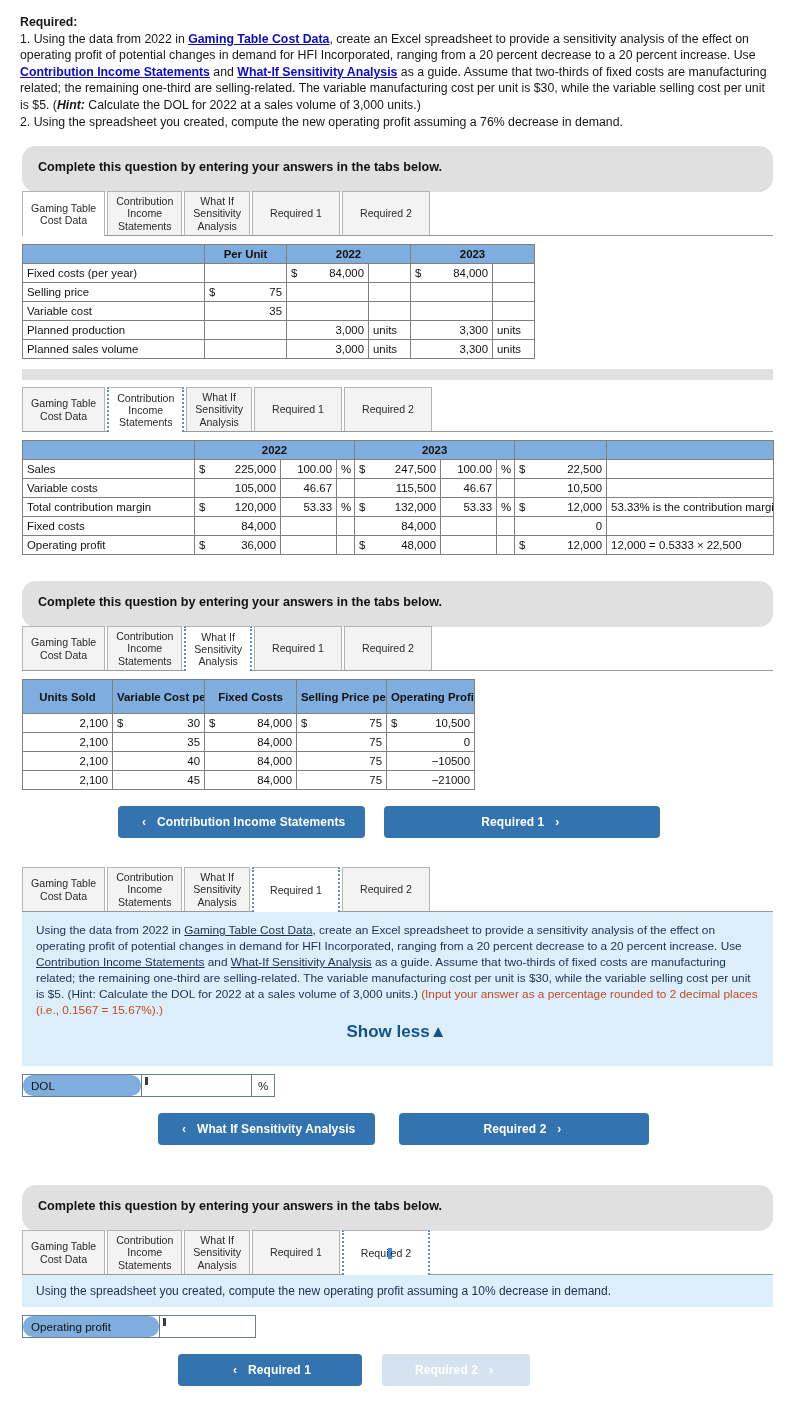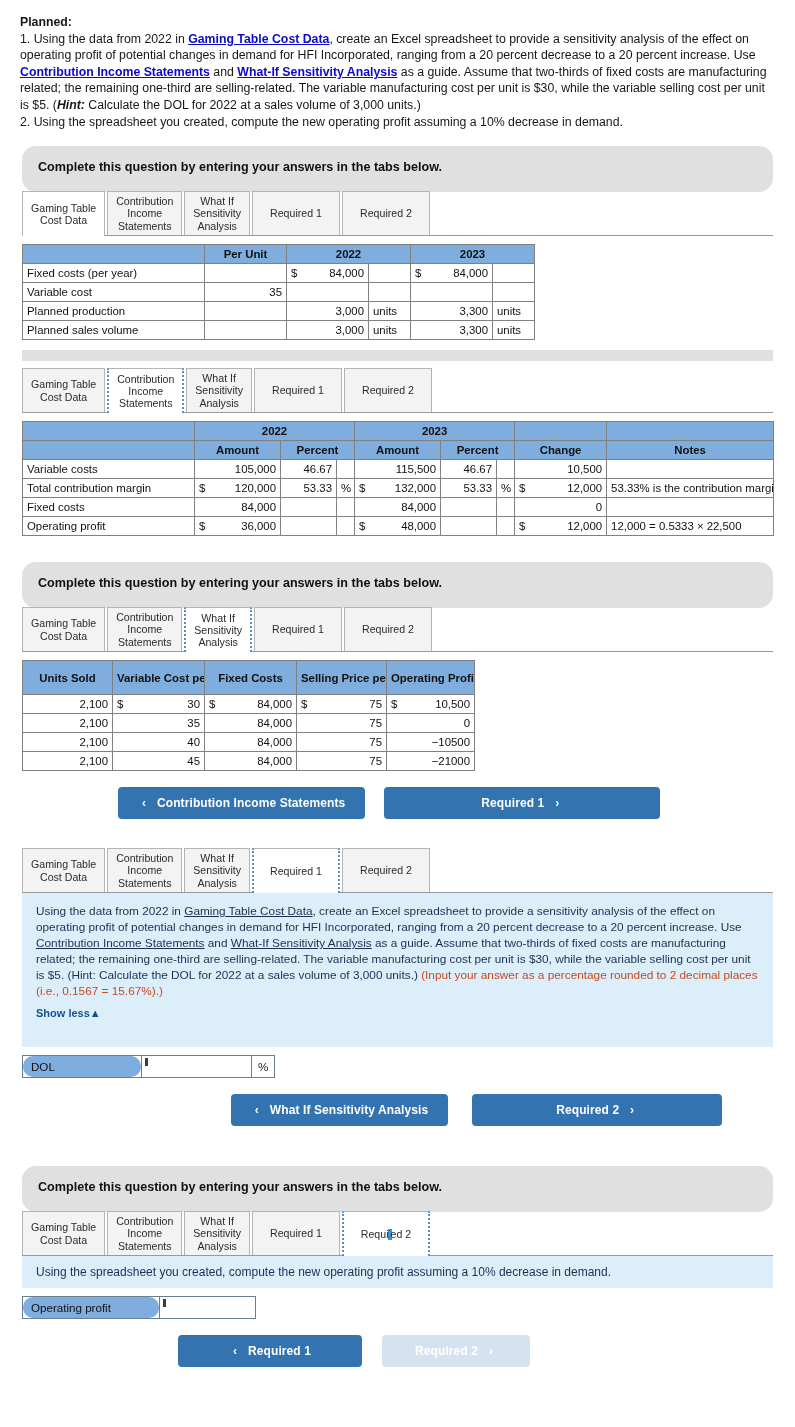--- a/index.html
+++ b/index.html
@@ -136,23 +136,23 @@
     font-size: 11.8px;
     line-height: 16px;
     color: #18314f;
   }
   .infopanel a, .infopanel .lnk {
     color: #18314f;
     text-decoration: underline;
   }
   .infopanel .red { color: #c44a22; }
   .showless {
-    text-align: left;
+    text-align: center;
     font-weight: bold;
-    font-size: 11px;
+    font-size: 17px;
     color: #11538c;
     padding: 6px 2px 2px 0;
   }
   .infopanel.compact { padding: 8px 14px 8px 14px; font-size: 12px; }
 
   
   .answerrow {
     display: flex;
     margin: 8px 22px 0 22px;
     border: 1px solid #6a7e92;
@@ -210,35 +210,35 @@
     letter-spacing: .1px;
   }
   .btn.disabled {
     background: #d5e3f1;
     color: #ffffff;
     cursor: default;
   }
   .btn .chev { font-size: 12px; padding: 0 4px; }
 
   .navrow.n1 { margin-left: 118px; justify-content: flex-start; gap: 19px; }
-  .navrow.n2 { margin-left: 158px; justify-content: center; gap: 24px; }
+  .navrow.n2 { margin-left: 158px; justify-content: flex-start; gap: 24px; }
   .navrow.n3 { margin-left: 178px; justify-content: flex-start; gap: 20px; }
 
   .sectiongap { height: 16px; }
   .sectiongap.lg { height: 30px; }
 </style>
 </head>
 <body>
 
 <div class="page">
 
   <div class="intro">
-    <b>Planned:</b><br>
+    <b>Required:</b><br>
     <span>1. Using the data from 2022 in </span><span class="lnk">Gaming Table Cost Data</span><span>, create an Excel spreadsheet to provide a sensitivity analysis of the effect on operating profit of potential changes in demand for HFI Incorporated, ranging from a 20 percent decrease to a 20 percent increase. Use </span><span class="lnk">Contribution Income Statements</span><span> and </span><span class="lnk">What-If Sensitivity Analysis</span><span> as a guide. Assume that two-thirds of fixed costs are manufacturing related; the remaining one-third are selling-related. The variable manufacturing cost per unit is $30, while the variable selling cost per unit is $5. (</span><i>Hint:</i><span> Calculate the DOL for 2022 at a sales volume of 3,000 units.)</span><br>
-    <span>2. Using the spreadsheet you created, compute the new operating profit assuming a 10% decrease in demand.</span>
+    <span>2. Using the spreadsheet you created, compute the new operating profit assuming a 76% decrease in demand.</span>
   </div>
 
   <div class="banner">Complete this question by entering your answers in the tabs below.</div>
 
   <div class="tabstrip">
     <div class="tab active plain">Gaming Table
 Cost Data</div>
     <div class="tab">Contribution
 Income
 Statements</div>
@@ -265,20 +265,28 @@
         <th class="hd">Per Unit</th>
         <th class="hd" colspan="2">2022</th>
         <th class="hd" colspan="2">2023</th>
       </tr>
       <tr>
         <td class="l">Fixed costs (per year)</td>
         <td class="r"></td>
         <td class="r"><span style="float:left">$</span><span>84,000</span></td>
         <td class="l"></td>
         <td class="r"><span style="float:left">$</span><span>84,000</span></td>
+        <td class="l"></td>
+      </tr>
+      <tr>
+        <td class="l">Selling price</td>
+        <td class="r"><span style="float:left">$</span><span>75</span></td>
+        <td class="r"></td>
+        <td class="l"></td>
+        <td class="r"></td>
         <td class="l"></td>
       </tr>
       <tr>
         <td class="l">Variable cost</td>
         <td class="r">35</td>
         <td class="r"></td>
         <td class="l"></td>
         <td class="r"></td>
         <td class="l"></td>
       </tr>
@@ -332,27 +340,29 @@
       </colgroup>
       <tbody>
           <tr>
         <th class="hd blank"></th>
         <th class="hd" colspan="3">2022</th>
         <th class="hd" colspan="3">2023</th>
         <th class="hd blank"></th>
         <th class="hd blank"></th>
       </tr>
       <tr>
-        <th class="hd blank"></th>
-        <th class="hd" colspan="1">Amount</th>
-        <th class="hd" colspan="2">Percent</th>
-        <th class="hd" colspan="1">Amount</th>
-        <th class="hd" colspan="2">Percent</th>
-        <th class="hd">Change</th>
-        <th class="hd">Notes</th>
+        <td class="l">Sales</td>
+        <td class="r"><span style="float:left">$</span><span>225,000</span></td>
+        <td class="r">100.00</td>
+        <td class="c">%</td>
+        <td class="r"><span style="float:left">$</span><span>247,500</span></td>
+        <td class="r">100.00</td>
+        <td class="c">%</td>
+        <td class="r"><span style="float:left">$</span><span>22,500</span></td>
+        <td class="l"></td>
       </tr>
       <tr>
         <td class="l">Variable costs</td>
         <td class="r">105,000</td>
         <td class="r">46.67</td>
         <td class="c"></td>
         <td class="r">115,500</td>
         <td class="r">46.67</td>
         <td class="c"></td>
         <td class="r">10,500</td>

